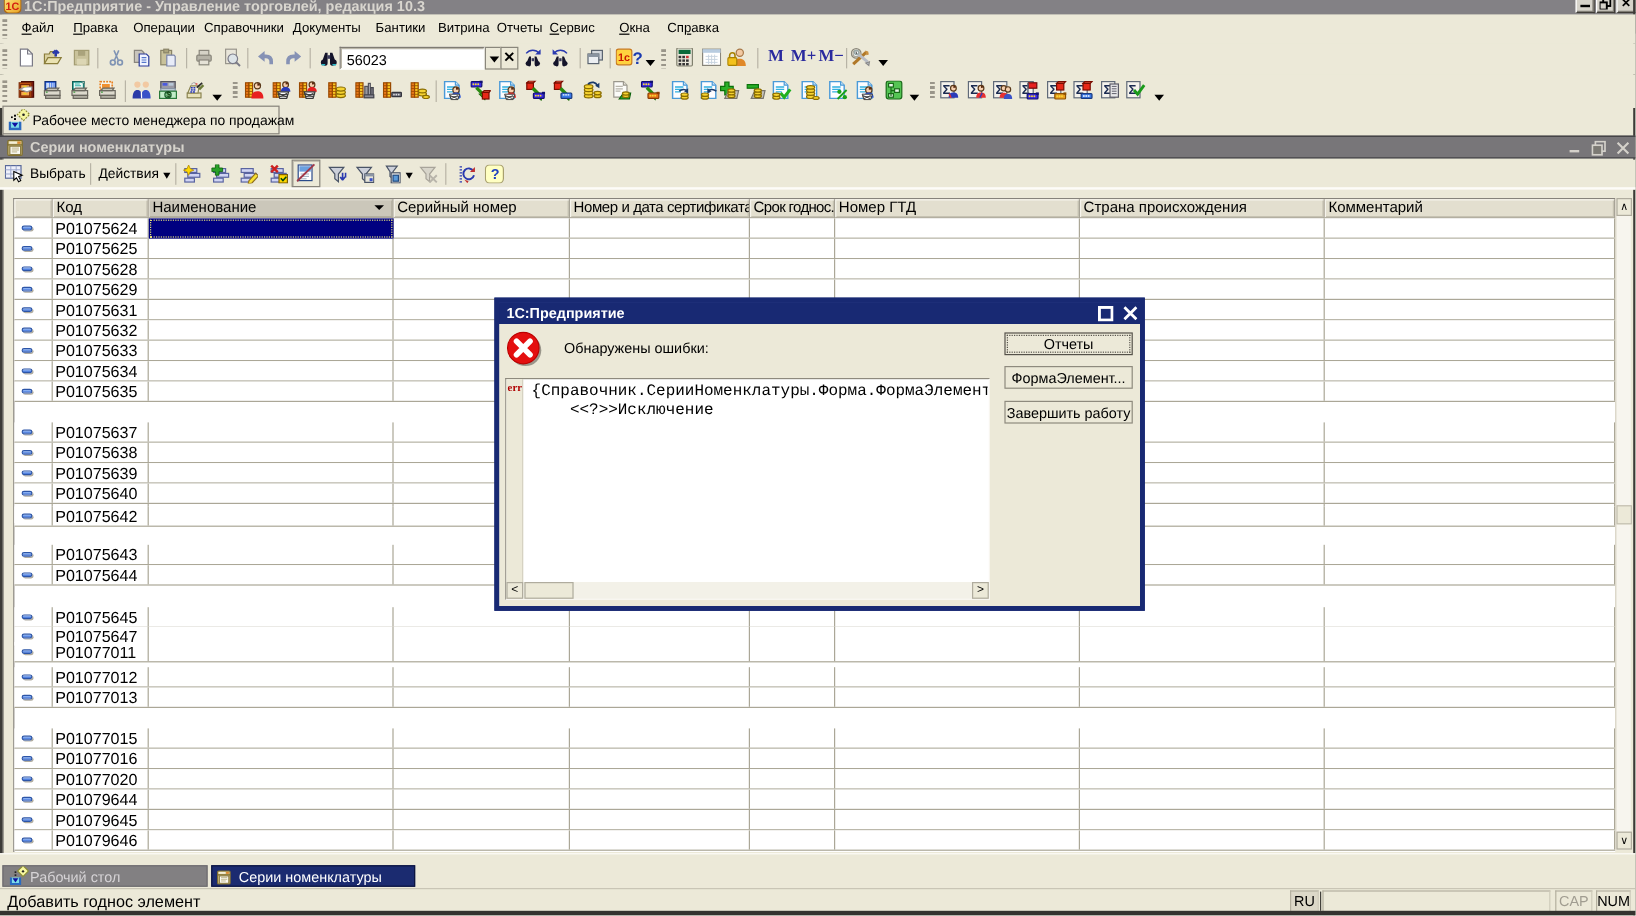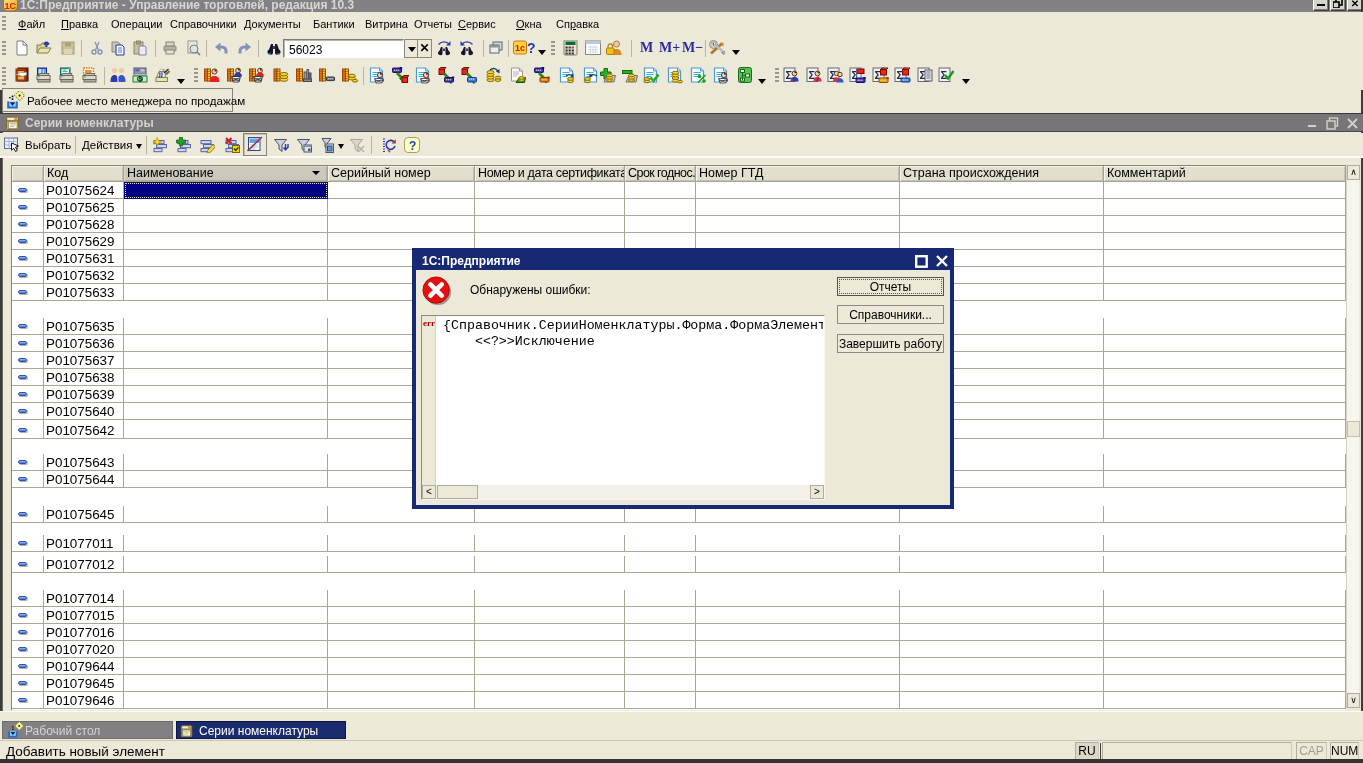--- a/index.html
+++ b/index.html
@@ -869,46 +869,46 @@
       <div class="cell" style="left:0px;width:32px"></div>
       <div class="cell" style="left:32px;width:80px"></div>
       <div class="cell" style="left:112px;width:204px"></div>
       <div class="cell" style="left:316px;width:147px"></div>
       <div class="cell" style="left:463px;width:150px"></div>
       <div class="cell" style="left:613px;width:71px"></div>
       <div class="cell" style="left:684px;width:204px"></div>
       <div class="cell" style="left:888px;width:204px"></div>
       <div class="cell" style="left:1092px;width:242px"></div>
     </div>
+    <div class="row" style="top:135px">
+      <div class="dash"></div>
+      <div class="code">P01075634</div>
+      <div class="cell" style="left:0px;width:32px"></div>
+      <div class="cell" style="left:32px;width:80px"></div>
+      <div class="cell" style="left:112px;width:204px"></div>
+      <div class="cell" style="left:316px;width:147px"></div>
+      <div class="cell" style="left:463px;width:150px"></div>
+      <div class="cell" style="left:613px;width:71px"></div>
+      <div class="cell" style="left:684px;width:204px"></div>
+      <div class="cell" style="left:888px;width:204px"></div>
+      <div class="cell" style="left:1092px;width:242px"></div>
+    </div>
     <div class="row" style="top:152px">
       <div class="dash"></div>
       <div class="code">P01075635</div>
       <div class="cell" style="left:0px;width:32px"></div>
       <div class="cell" style="left:32px;width:80px"></div>
       <div class="cell" style="left:112px;width:204px"></div>
       <div class="cell" style="left:316px;width:147px"></div>
       <div class="cell" style="left:463px;width:150px"></div>
       <div class="cell" style="left:613px;width:71px"></div>
       <div class="cell" style="left:684px;width:204px"></div>
       <div class="cell" style="left:888px;width:204px"></div>
       <div class="cell" style="left:1092px;width:242px"></div>
     </div>
-    <div class="row" style="top:169px">
-      <div class="dash"></div>
-      <div class="code">P01075636</div>
-      <div class="cell" style="left:0px;width:32px"></div>
-      <div class="cell" style="left:32px;width:80px"></div>
-      <div class="cell" style="left:112px;width:204px"></div>
-      <div class="cell" style="left:316px;width:147px"></div>
-      <div class="cell" style="left:463px;width:150px"></div>
-      <div class="cell" style="left:613px;width:71px"></div>
-      <div class="cell" style="left:684px;width:204px"></div>
-      <div class="cell" style="left:888px;width:204px"></div>
-      <div class="cell" style="left:1092px;width:242px"></div>
-    </div>
     <div class="row" style="top:186px">
       <div class="dash"></div>
       <div class="code">P01075637</div>
       <div class="cell" style="left:0px;width:32px"></div>
       <div class="cell" style="left:32px;width:80px"></div>
       <div class="cell" style="left:112px;width:204px"></div>
       <div class="cell" style="left:316px;width:147px"></div>
       <div class="cell" style="left:463px;width:150px"></div>
       <div class="cell" style="left:613px;width:71px"></div>
       <div class="cell" style="left:684px;width:204px"></div>
@@ -1012,20 +1012,33 @@
       <div class="cell" style="left:0px;width:32px"></div>
       <div class="cell" style="left:32px;width:80px"></div>
       <div class="cell" style="left:112px;width:204px"></div>
       <div class="cell" style="left:316px;width:147px"></div>
       <div class="cell" style="left:463px;width:150px"></div>
       <div class="cell" style="left:613px;width:71px"></div>
       <div class="cell" style="left:684px;width:204px"></div>
       <div class="cell" style="left:888px;width:204px"></div>
       <div class="cell" style="left:1092px;width:242px"></div>
     </div>
+    <div class="row" style="top:356px">
+      <div class="dash"></div>
+      <div class="code">P01075647</div>
+      <div class="cell" style="left:0px;width:32px"></div>
+      <div class="cell" style="left:32px;width:80px"></div>
+      <div class="cell" style="left:112px;width:204px"></div>
+      <div class="cell" style="left:316px;width:147px"></div>
+      <div class="cell" style="left:463px;width:150px"></div>
+      <div class="cell" style="left:613px;width:71px"></div>
+      <div class="cell" style="left:684px;width:204px"></div>
+      <div class="cell" style="left:888px;width:204px"></div>
+      <div class="cell" style="left:1092px;width:242px"></div>
+    </div>
     <div class="row" style="top:369px">
       <div class="dash"></div>
       <div class="code">P01077011</div>
       <div class="cell" style="left:0px;width:32px"></div>
       <div class="cell" style="left:32px;width:80px"></div>
       <div class="cell" style="left:112px;width:204px"></div>
       <div class="cell" style="left:316px;width:147px"></div>
       <div class="cell" style="left:463px;width:150px"></div>
       <div class="cell" style="left:613px;width:71px"></div>
       <div class="cell" style="left:684px;width:204px"></div>
@@ -1038,23 +1051,23 @@
       <div class="cell" style="left:0px;width:32px"></div>
       <div class="cell" style="left:32px;width:80px"></div>
       <div class="cell" style="left:112px;width:204px"></div>
       <div class="cell" style="left:316px;width:147px"></div>
       <div class="cell" style="left:463px;width:150px"></div>
       <div class="cell" style="left:613px;width:71px"></div>
       <div class="cell" style="left:684px;width:204px"></div>
       <div class="cell" style="left:888px;width:204px"></div>
       <div class="cell" style="left:1092px;width:242px"></div>
     </div>
-    <div class="row" style="top:424px">
-      <div class="dash"></div>
-      <div class="code">P01077014</div>
+    <div class="row" style="top:407px">
+      <div class="dash"></div>
+      <div class="code">P01077013</div>
       <div class="cell" style="left:0px;width:32px"></div>
       <div class="cell" style="left:32px;width:80px"></div>
       <div class="cell" style="left:112px;width:204px"></div>
       <div class="cell" style="left:316px;width:147px"></div>
       <div class="cell" style="left:463px;width:150px"></div>
       <div class="cell" style="left:613px;width:71px"></div>
       <div class="cell" style="left:684px;width:204px"></div>
       <div class="cell" style="left:888px;width:204px"></div>
       <div class="cell" style="left:1092px;width:242px"></div>
     </div>
@@ -1161,21 +1174,21 @@
         <path d="M1.5 5.8h12" stroke="#7e6c2e"></path>
         <rect x="3.2" y="6.8" width="9" height="7" fill="#fbfaf3" stroke="#8a7a40"></rect>
         <path d="M4.8 8.4h6M4.8 10h6M4.8 11.6h4.5" stroke="#b8ac80" stroke-width="0.8"></path>
         <rect x="2.6" y="3" width="6.5" height="1.8" fill="#f3eed8"></rect>
         <rect x="9.6" y="3" width="2.6" height="1.8" fill="#e08830"></rect>
       </svg>
    Серии номенклатуры</div>
 </div>
 
 <div id="status" class="ab">
- <div class="ab" style="left:6px;top:3px;font-size:13.5px">Добавить новый элемент</div>
+ <div class="ab" style="left:6px;top:3px;font-size:13.5px">Добавить годнос элемент</div>
  <div class="p" style="left:1075px;width:24px;background:#dcd8c8;text-align:center;padding-top:1px">RU</div>
     <div class="ab" style="left:1100px;top:2px;width:1px;height:16px;background:#44423c"></div>
  <div class="p" style="left:1102px;width:190px"></div>
  <div class="p" style="left:1296px;width:31px;color:#a19d91;text-align:center;padding-top:1px">CAP</div>
  <div class="p" style="left:1330px;width:29px;text-align:center;padding-top:1px">NUM</div>
 </div>
 <div id="botline" class="ab"></div>
 
 <div id="dlg" class="ab">
  <div id="dlgtitle">
@@ -1188,21 +1201,21 @@
       </svg>
  </div>
  <div id="dlgbody">
   <svg id="erricon" style="top:6px" viewBox="0 0 32 32">
         <circle cx="17" cy="17" r="14" fill="#9a968a"></circle>
         <circle cx="15" cy="15" r="14" fill="#e40f0f" stroke="#b00" stroke-width="1"></circle>
         <path d="M9 9 L21 21 M21 9 L9 21" stroke="#fff" stroke-width="5" stroke-linecap="round"></path>
       </svg>
   <div style="position:absolute;left:54px;top:13px">Обнаружены ошибки:</div>
   <div class="dbtn" style="top:7px;border-color:#55524a;outline:1px dotted #57544c;outline-offset:-3px">Отчеты</div>
-  <div class="dbtn" style="top:35px">Справочники...</div>
+  <div class="dbtn" style="top:35px">ФормаЭлемент...</div>
   <div class="dbtn" style="top:64px">Завершить работу</div>
   <div id="tarea">
     <div id="gutter">
           <div style="color:#b00000;font-weight:bold;font-size:9px;font-family:'Liberation Serif',serif;margin:2px 0 0 1px">err</div>
         </div>
     <pre>{Справочник.СерииНоменклатуры.Форма.ФормаЭлемент
     &lt;&lt;?&gt;&gt;Исключение</pre>
     <div id="hsb">
       <div class="harr" style="left:0">&lt;</div>
       <div id="hthumb"></div>

